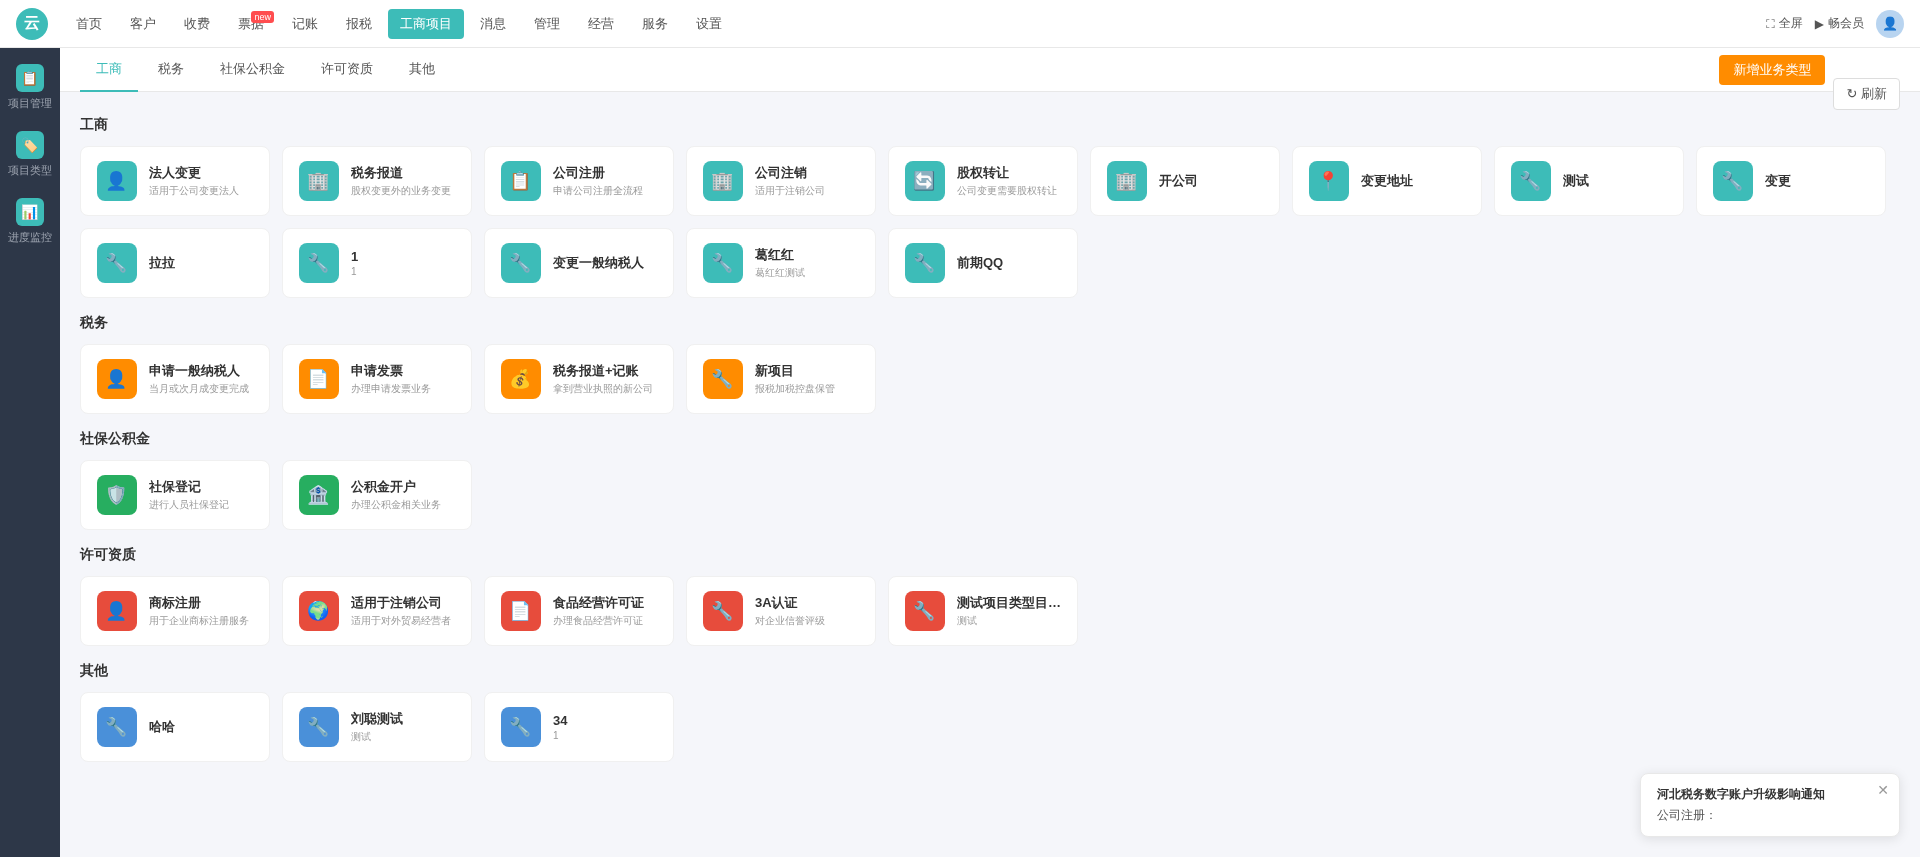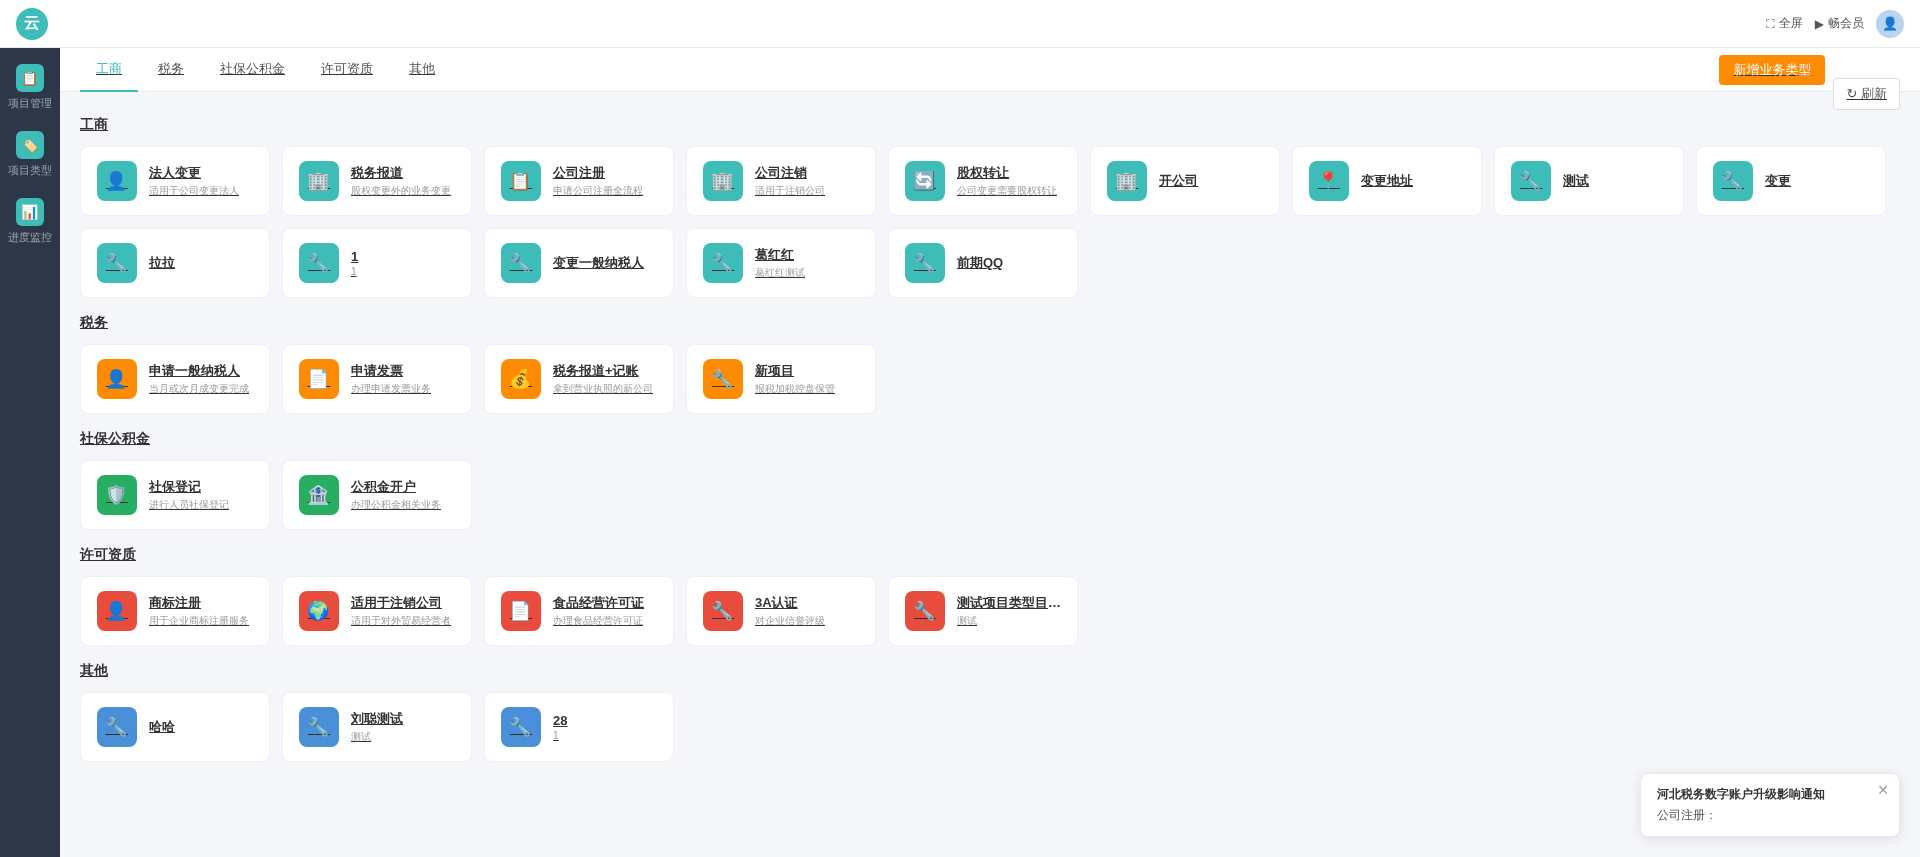--- a/index.html
+++ b/index.html
@@ -99,21 +99,20 @@
       display: flex; align-items: center; justify-content: center;
       color: #fff; font-size: 14px;
     }
 
     
     .main {
       margin-top: 48px;
       margin-left: 60px;
       padding: 0;
       min-height: calc(100vh - 48px);
-      text-decoration: underline;
     }
 
     
     .tabs-bar {
       background: #fff;
       border-bottom: 1px solid #e8e8e8;
       display: flex;
       align-items: center;
       padding: 0 20px;
       height: 44px;
@@ -237,20 +236,34 @@
       font-size: 14px;
     }
   </style>
 </head>
 <body>
 
 <div class="top-nav">
   <div class="logo">
     <span>云</span>
   </div>
+  <div class="nav-items" id="nav-items">
+      <div class="nav-item">首页</div>
+      <div class="nav-item">客户</div>
+      <div class="nav-item">收费</div>
+      <div class="nav-item">票据<span class="badge-new">new</span></div>
+      <div class="nav-item">记账</div>
+      <div class="nav-item">报税</div>
+      <div class="nav-item active">工商项目</div>
+      <div class="nav-item">消息</div>
+      <div class="nav-item">管理</div>
+      <div class="nav-item">经营</div>
+      <div class="nav-item">服务</div>
+      <div class="nav-item">设置</div>
+    </div>
   <div class="nav-right">
     <div class="fullscreen-btn">
       <span>⛶</span>
       <span>全屏</span>
     </div>
     <div class="member-btn">
       <span>▶</span>
       <span>畅会员</span>
     </div>
     <div class="avatar">👤</div>
@@ -486,21 +499,21 @@
         <div class="card">
       <div class="card-icon" style="background:#4a90d9">🔧</div>
       <div class="card-text">
         <div class="card-title">刘聪测试</div>
         <div class="card-desc">测试</div>
       </div>
     </div>
         <div class="card">
       <div class="card-icon" style="background:#4a90d9">🔧</div>
       <div class="card-text">
-        <div class="card-title">28</div>
+        <div class="card-title">34</div>
         <div class="card-desc">1</div>
       </div>
     </div>
       </div>
     </div>
 </div>
 
 <div class="notification">
   <span class="close-btn">✕</span>
   <div class="notif-title">河北税务数字账户升级影响通知</div>

